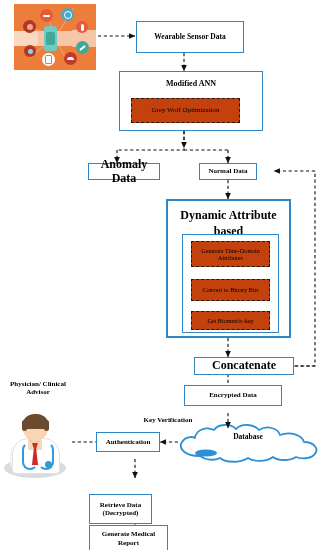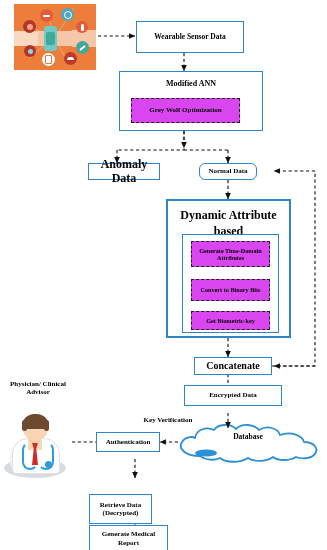--- a/index.html
+++ b/index.html
@@ -7,23 +7,23 @@
     width:327px;height:550px;background:#ffffff;position:relative;overflow:hidden;
     font-family:"Liberation Serif", serif;
   }
   .stage{position:absolute;left:0;top:0;width:327px;height:550px;}
   .box{
     position:absolute;background:#ffffff;border:1.6px solid #2E86C9;
     box-sizing:border-box;display:flex;align-items:center;justify-content:center;
     text-align:center;color:#000;font-weight:bold;line-height:1.15;
   }
   .dashbox{
-    position:absolute;background:#d946ef;border:1.2px dashed #1a1a1a;
+    position:absolute;background:#c2410c;border:1.2px dashed #1a1a1a;
     box-sizing:border-box;display:flex;align-items:center;justify-content:center;
-    text-align:center;color:#000;font-weight:bold;line-height:1.15;
+    text-align:center;color:#000;font-weight:normal;line-height:1.15;
   }
   .innerframe{
     position:absolute;background:#ffffff;border:1.4px solid #2E86C9;box-sizing:border-box;
   }
   .lbl{position:absolute;text-align:center;color:#000;font-weight:bold;line-height:1.2;}
   svg.arrows{position:absolute;left:0;top:0;width:327px;height:550px;overflow:visible;}
 
   
   .sensor{position:absolute;left:14px;top:4px;width:82px;height:66px;background:#ED7D3A;overflow:hidden;}
   .sensor .ray{position:absolute;background:rgba(255,255,255,.30);height:1px;transform-origin:0 0;}
@@ -185,33 +185,33 @@
 
   <div class="box" style="left:136px;top:21px;width:108px;height:32px;font-size:7.5px;">Wearable Sensor Data</div>
 
   <div class="box" style="left:119px;top:71px;width:144px;height:60px;display:block;">
     <div style="font-size:8px;margin-top:7px;text-align:center;">Modified ANN</div>
     <div class="dashbox" style="left:11px;top:26px;width:109px;height:25px;font-size:7px;">Grey Wolf Optimization</div>
   </div>
 
   <div class="box" style="left:88px;top:163px;width:72px;height:17px;font-size:12px;">Anomaly Data</div>
 
-  <div class="box" style="left:199px;top:163px;width:58px;height:17px;font-size:7px;border-radius:6px;">Normal Data</div>
+  <div class="box" style="left:199px;top:163px;width:58px;height:17px;font-size:7px;">Normal Data</div>
 
   <div class="box" style="left:166px;top:199px;width:125px;height:139px;display:block;border-width:2px;">
     <div style="font-size:12px;margin-top:6px;text-align:center;white-space:pre-line;line-height:1.35;">Dynamic Attribute based
 Re-Encryption</div>
     <div class="innerframe" style="left:14px;top:33px;width:97px;height:99px;"></div>
     <div class="dashbox" style="left:23px;top:40px;width:79px;height:26px;font-size:6.2px;white-space:pre-line;">Generate Time-Domain
 Attributes</div>
     <div class="dashbox" style="left:23px;top:78px;width:79px;height:22px;font-size:6.2px;">Convert to Binary Bits</div>
     <div class="dashbox" style="left:23px;top:110px;width:79px;height:19px;font-size:6.2px;">Get Biometric-key</div>
   </div>
 
-  <div class="box" style="left:194px;top:357px;width:78px;height:18px;font-size:10px;">Concatenate</div>
+  <div class="box" style="left:194px;top:357px;width:100px;height:18px;font-size:12px;">Concatenate</div>
 
   <div class="box" style="left:184px;top:385px;width:98px;height:21px;font-size:7px;">Encrypted Data</div>
 
   <div class="lbl" style="left:118px;top:416px;width:100px;font-size:7px;">Key Verification</div>
 
   <div class="box" style="left:96px;top:432px;width:64px;height:20px;font-size:7px;">Authentication</div>
 
   <div class="box" style="left:89px;top:478px;width:63px;height:30px;font-size:7px;white-space:pre-line;margin-top:16px;">Retrieve Data
 (Decrypted)</div>
 

